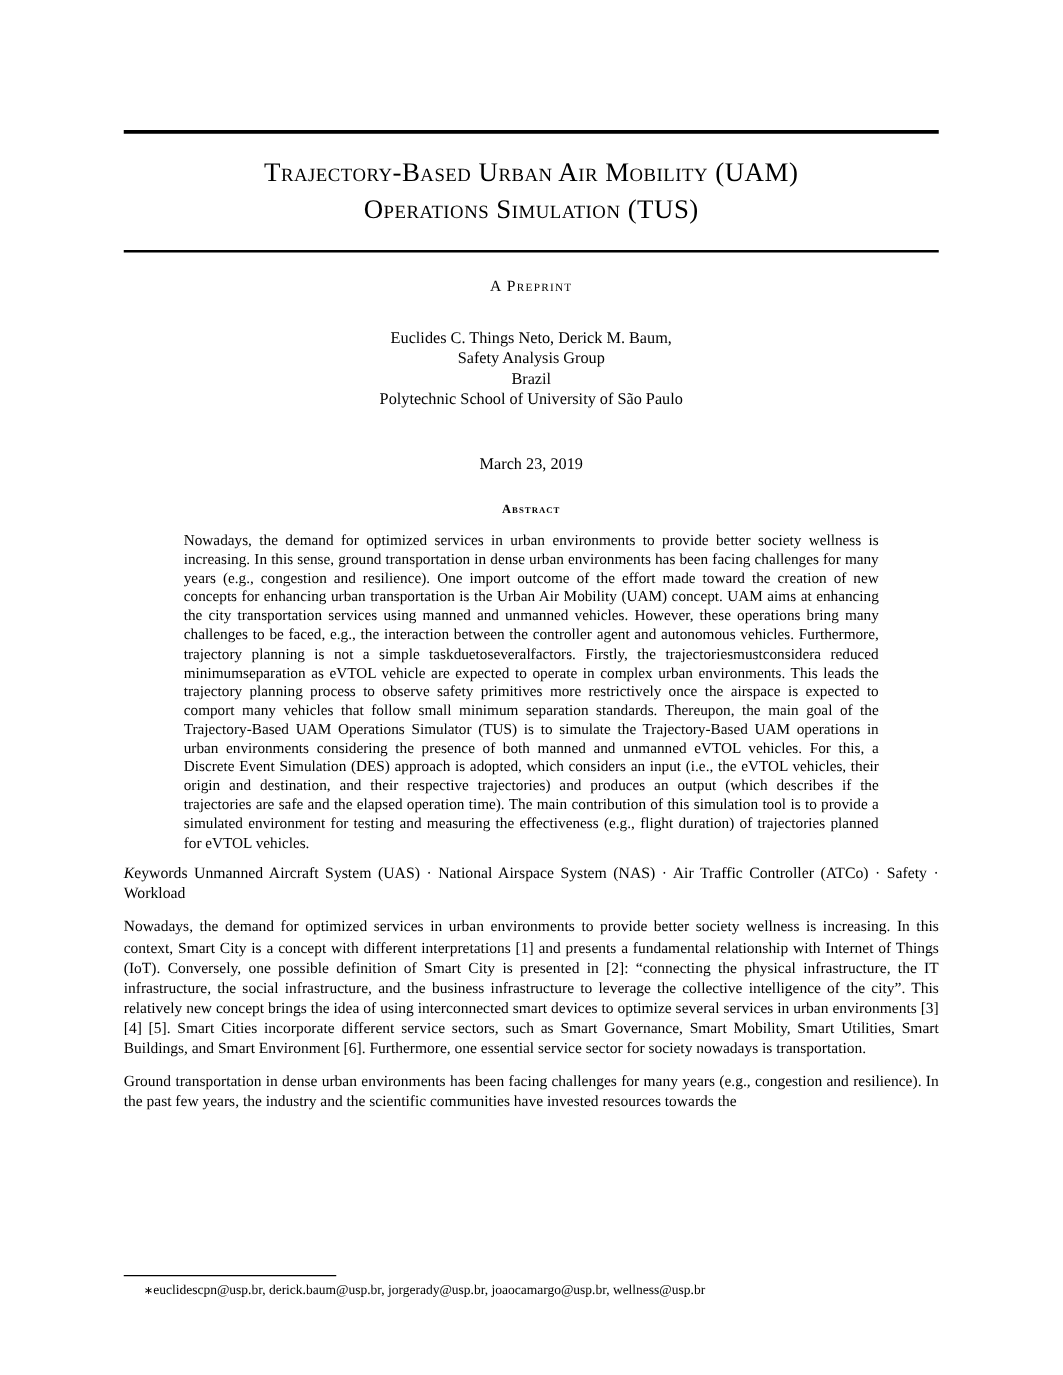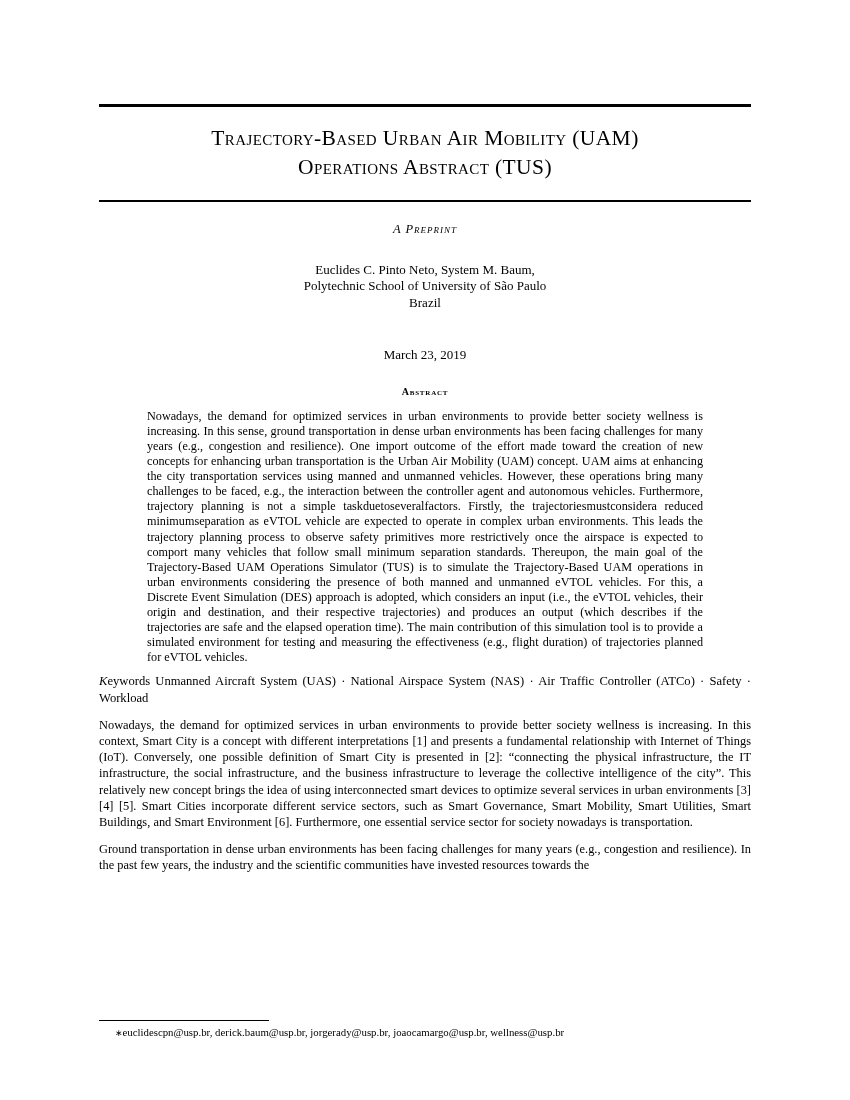--- a/index.html
+++ b/index.html
@@ -15,21 +15,21 @@
     padding: 104px 99px 0 99px;
   }
   .rule { height: 2.6px; background: #000; border: 0; margin: 0; }
   .title {
     margin: 17px 0 18px 0; text-align: center;
     font-size: 21.5px; line-height: 29px; font-weight: normal;
     font-variant: small-caps; letter-spacing: 0.4px;
   }
   .preprint {
     margin: 20px 0 0 0; text-align: center;
-    font-variant: small-caps; font-size: 12.5px; letter-spacing: 1px; font-style: italic;
+    font-variant: small-caps; font-size: 12.5px; letter-spacing: 1px;
   }
   .authors { margin: 25px 0 0 0; text-align: center; font-size: 13px; line-height: 16.2px; }
   .fn-mark { font-size: 9px; }
   .date { margin: 36px 0 0 0; text-align: center; font-size: 13px; }
   .abs-heading {
     margin: 23px 0 0 0; text-align: center; font-weight: bold;
     font-variant: small-caps; font-size: 10px; letter-spacing: 0.8px;
   }
   .abs-text {
     margin: 12px auto 0 auto; width: 556px;
@@ -49,30 +49,31 @@
   .footnote-rule { width: 170px; height: 1px; background: #000; }
   .footnote-text { margin-top: 5px; padding-left: 16px; font-size: 10.8px; }
 </style>
 </head>
 <body>
 
 <div class="page">
 
   <div class="rule"></div>
 
-  <h1 class="title"><span>Trajectory-Based Urban Air Mobility (UAM)</span><br><span>Operations Abstract (TUS)</span></h1>
+  <h1 class="title"><span>Trajectory-Based Urban Air Mobility (UAM)</span><br><span>Operations Simulation (TUS)</span></h1>
 
   <div class="rule"></div>
 
   <div class="preprint">A Preprint</div>
 
   <div class="authors">
-    <div>Euclides C. Pinto Neto, System M. Baum,</div>
+    <div>Euclides C. Things Neto, Derick M. Baum,</div>
+    <div>Safety Analysis Group</div>
+    <div>Brazil</div>
     <div>Polytechnic School of University of São Paulo</div>
-    <div>Brazil</div>
   </div>
 
   <div class="date">March 23, 2019</div>
 
   <h2 class="abs-heading">Abstract</h2>
 
   <p class="abs-text">Nowadays, the demand for optimized services in urban environments to provide better society wellness is increasing. In this sense, ground transportation in dense urban environments has been facing challenges for many years (e.g., congestion and resilience). One import outcome of the effort made toward the creation of new concepts for enhancing urban transportation is the Urban Air Mobility (UAM) concept. UAM aims at enhancing the city transportation services using manned and unmanned vehicles. However, these operations bring many challenges to be faced, e.g., the interaction between the controller agent and autonomous vehicles. Furthermore, trajectory planning is not a simple taskduetoseveralfactors. Firstly, the trajectoriesmustconsidera reduced minimumseparation as eVTOL vehicle are expected to operate in complex urban environments. This leads the trajectory planning process to observe safety primitives more restrictively once the airspace is expected to comport many vehicles that follow small minimum separation standards. Thereupon, the main goal of the Trajectory-Based UAM Operations Simulator (TUS) is to simulate the Trajectory-Based UAM operations in urban environments considering the presence of both manned and unmanned eVTOL vehicles. For this, a Discrete Event Simulation (DES) approach is adopted, which considers an input (i.e., the eVTOL vehicles, their origin and destination, and their respective trajectories) and produces an output (which describes if the trajectories are safe and the elapsed operation time). The main contribution of this simulation tool is to provide a simulated environment for testing and measuring the effectiveness (e.g., flight duration) of trajectories planned for eVTOL vehicles.</p>
 
   <p class="keywords"><span class="kw-label">Keywords</span> <span>Unmanned Aircraft System (UAS) · National Airspace System (NAS) · Air Traffic Controller (ATCo) · Safety · Workload</span></p>
 

